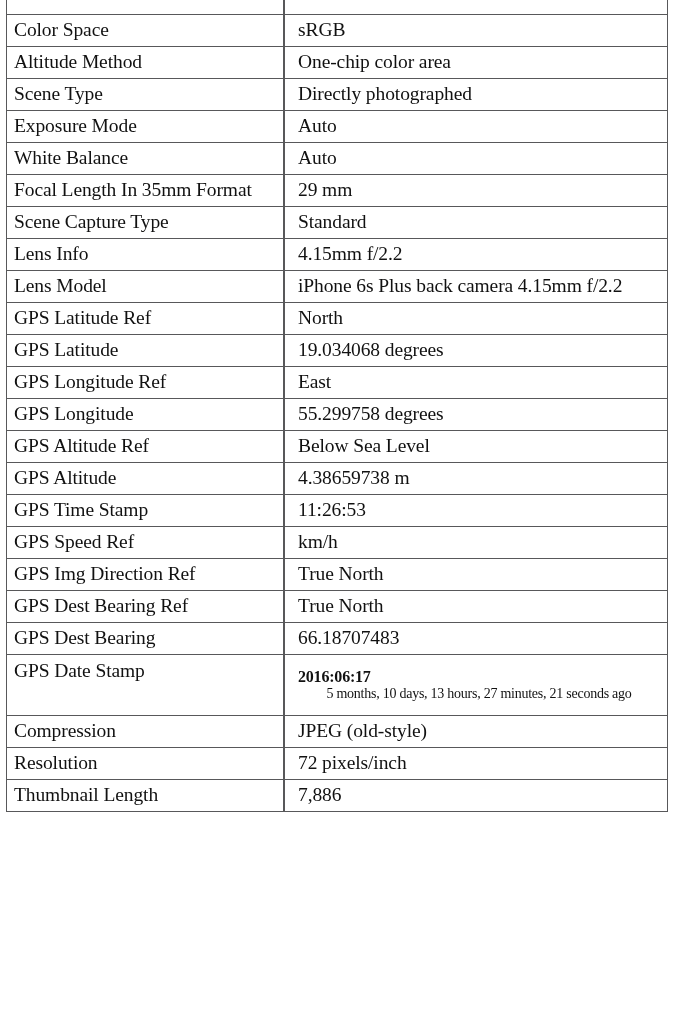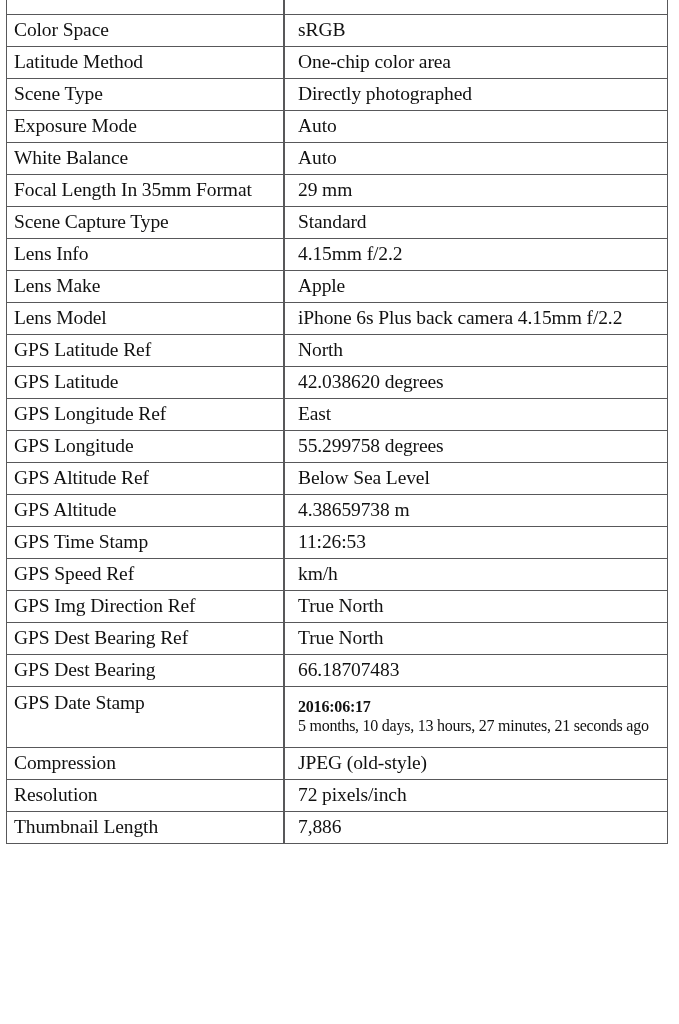--- a/index.html
+++ b/index.html
@@ -93,24 +93,25 @@
   }
   .date-primary {
     display: block;
     font-weight: bold;
     font-size: 16px;
     line-height: 1.12;
     letter-spacing: -0.2px;
   }
   .date-relative {
     display: block;
-    font-size: 16px;
+    font-size: 14px;
     line-height: 1.2;
     letter-spacing: -0.25px;
     white-space: nowrap;
+    text-align: center;
   }
   tr.tall td.label { vertical-align: top; padding-top: 6px; }
 </style>
 </head>
 <body>
 
 <div class="page">
   <div class="clip-window">
     <div class="table-shift">
       <table class="exif">
@@ -121,21 +122,21 @@
         <tbody>
           <tr class="ghost-row">
             <td class="label"></td>
             <td class="value"></td>
           </tr>
           <tr>
             <td class="label">Color Space</td>
             <td class="value">sRGB</td>
           </tr>
           <tr>
-            <td class="label">Latitude Method</td>
+            <td class="label">Altitude Method</td>
             <td class="value">One-chip color area</td>
           </tr>
           <tr>
             <td class="label">Scene Type</td>
             <td class="value">Directly photographed</td>
           </tr>
           <tr>
             <td class="label">Exposure Mode</td>
             <td class="value">Auto</td>
           </tr>
@@ -149,34 +150,30 @@
           </tr>
           <tr>
             <td class="label">Scene Capture Type</td>
             <td class="value">Standard</td>
           </tr>
           <tr>
             <td class="label">Lens Info</td>
             <td class="value">4.15mm f/2.2</td>
           </tr>
           <tr>
-            <td class="label">Lens Make</td>
-            <td class="value">Apple</td>
-          </tr>
-          <tr>
             <td class="label">Lens Model</td>
             <td class="value">iPhone 6s Plus back camera 4.15mm f/2.2</td>
           </tr>
           <tr>
             <td class="label">GPS Latitude Ref</td>
             <td class="value">North</td>
           </tr>
           <tr>
             <td class="label">GPS Latitude</td>
-            <td class="value">42.038620 degrees</td>
+            <td class="value">19.034068 degrees</td>
           </tr>
           <tr>
             <td class="label">GPS Longitude Ref</td>
             <td class="value">East</td>
           </tr>
           <tr>
             <td class="label">GPS Longitude</td>
             <td class="value">55.299758 degrees</td>
           </tr>
           <tr>

